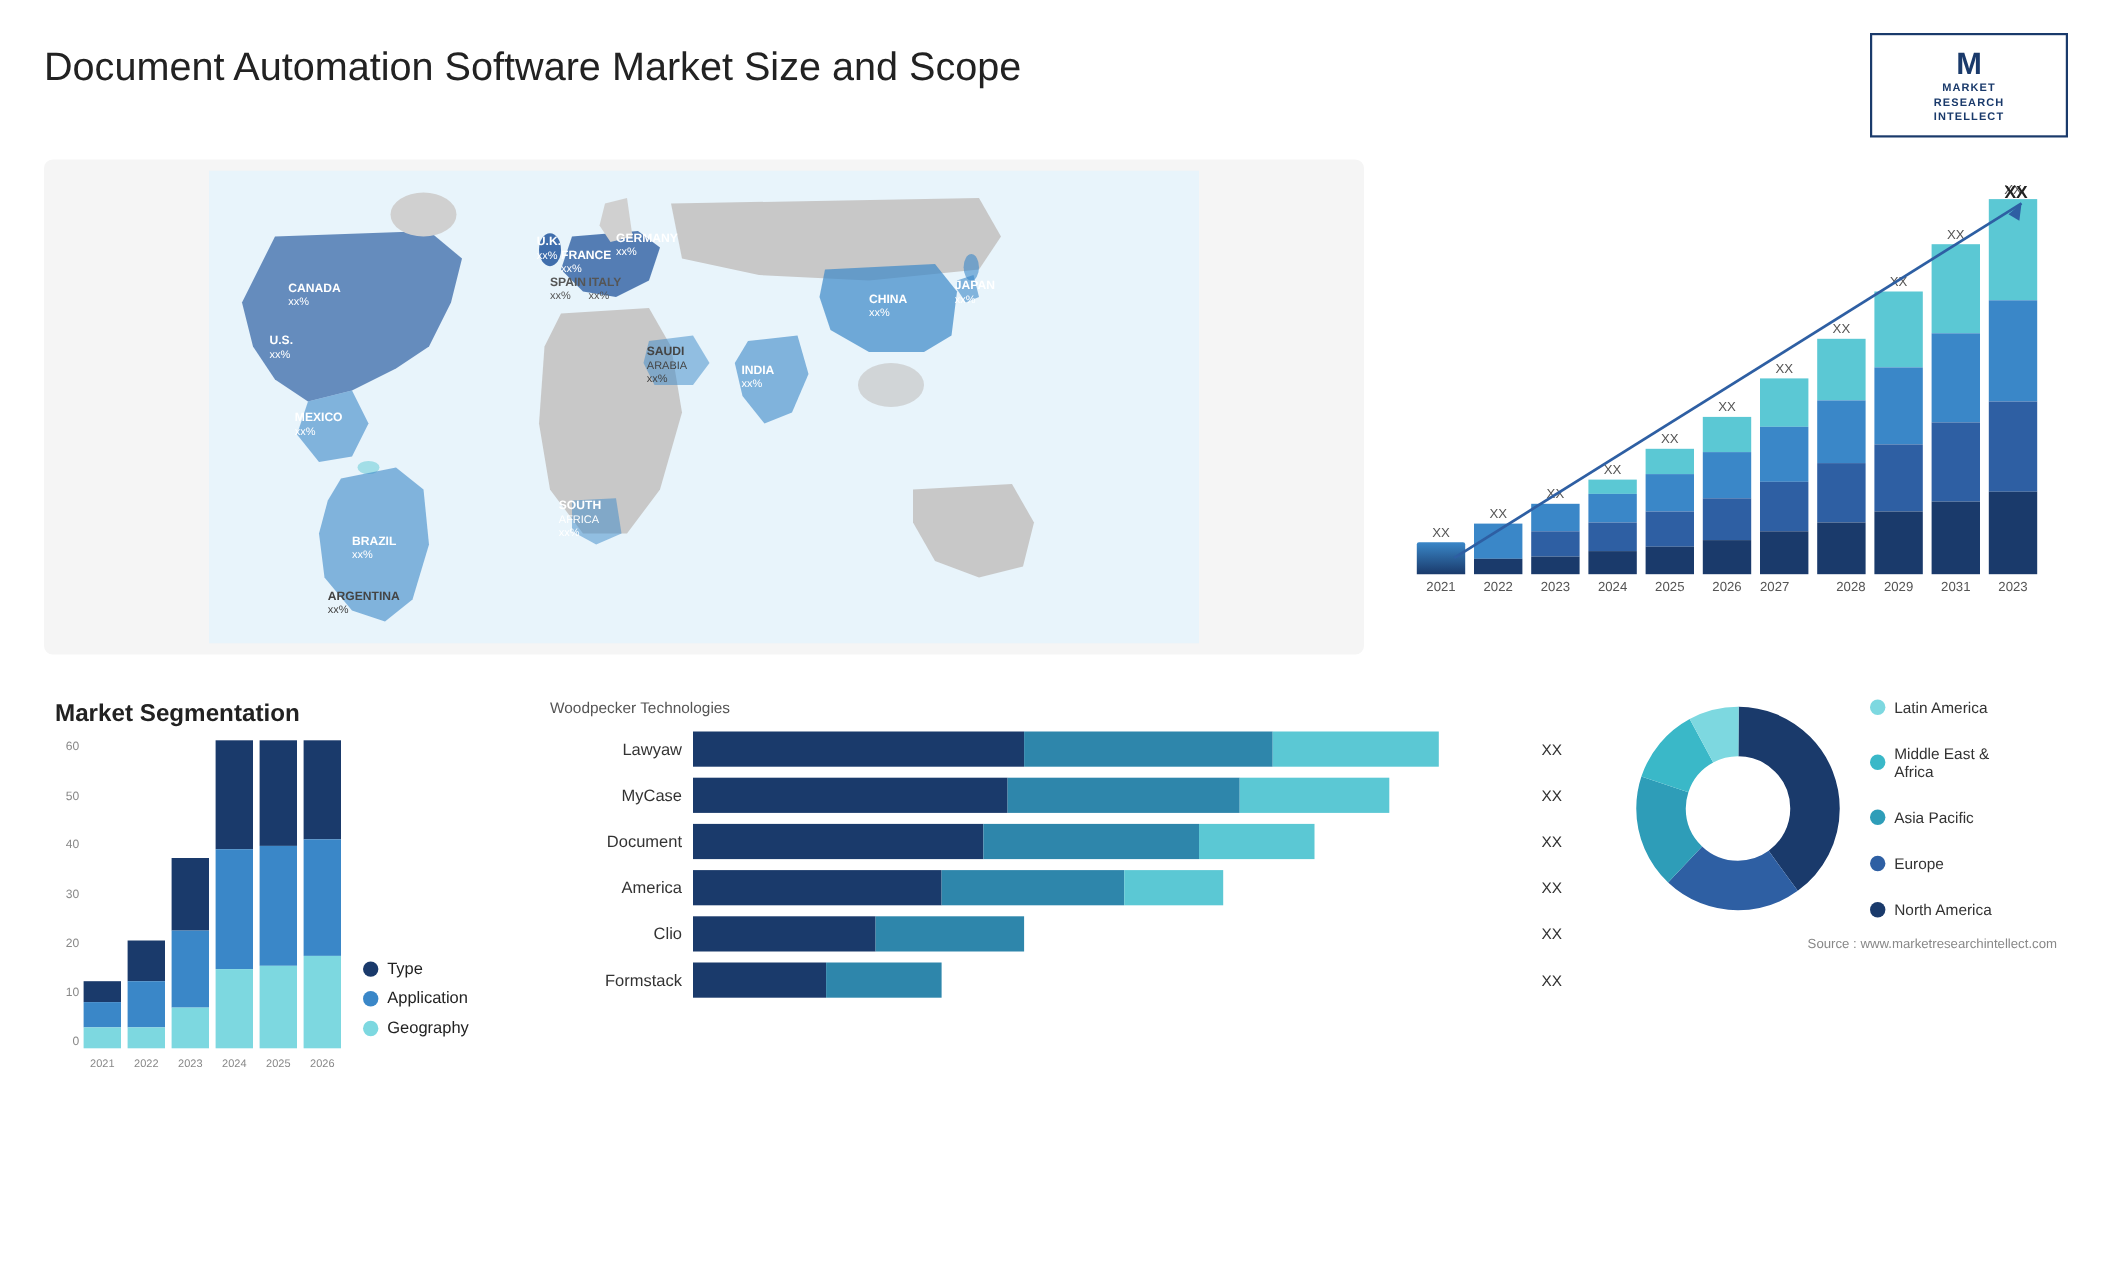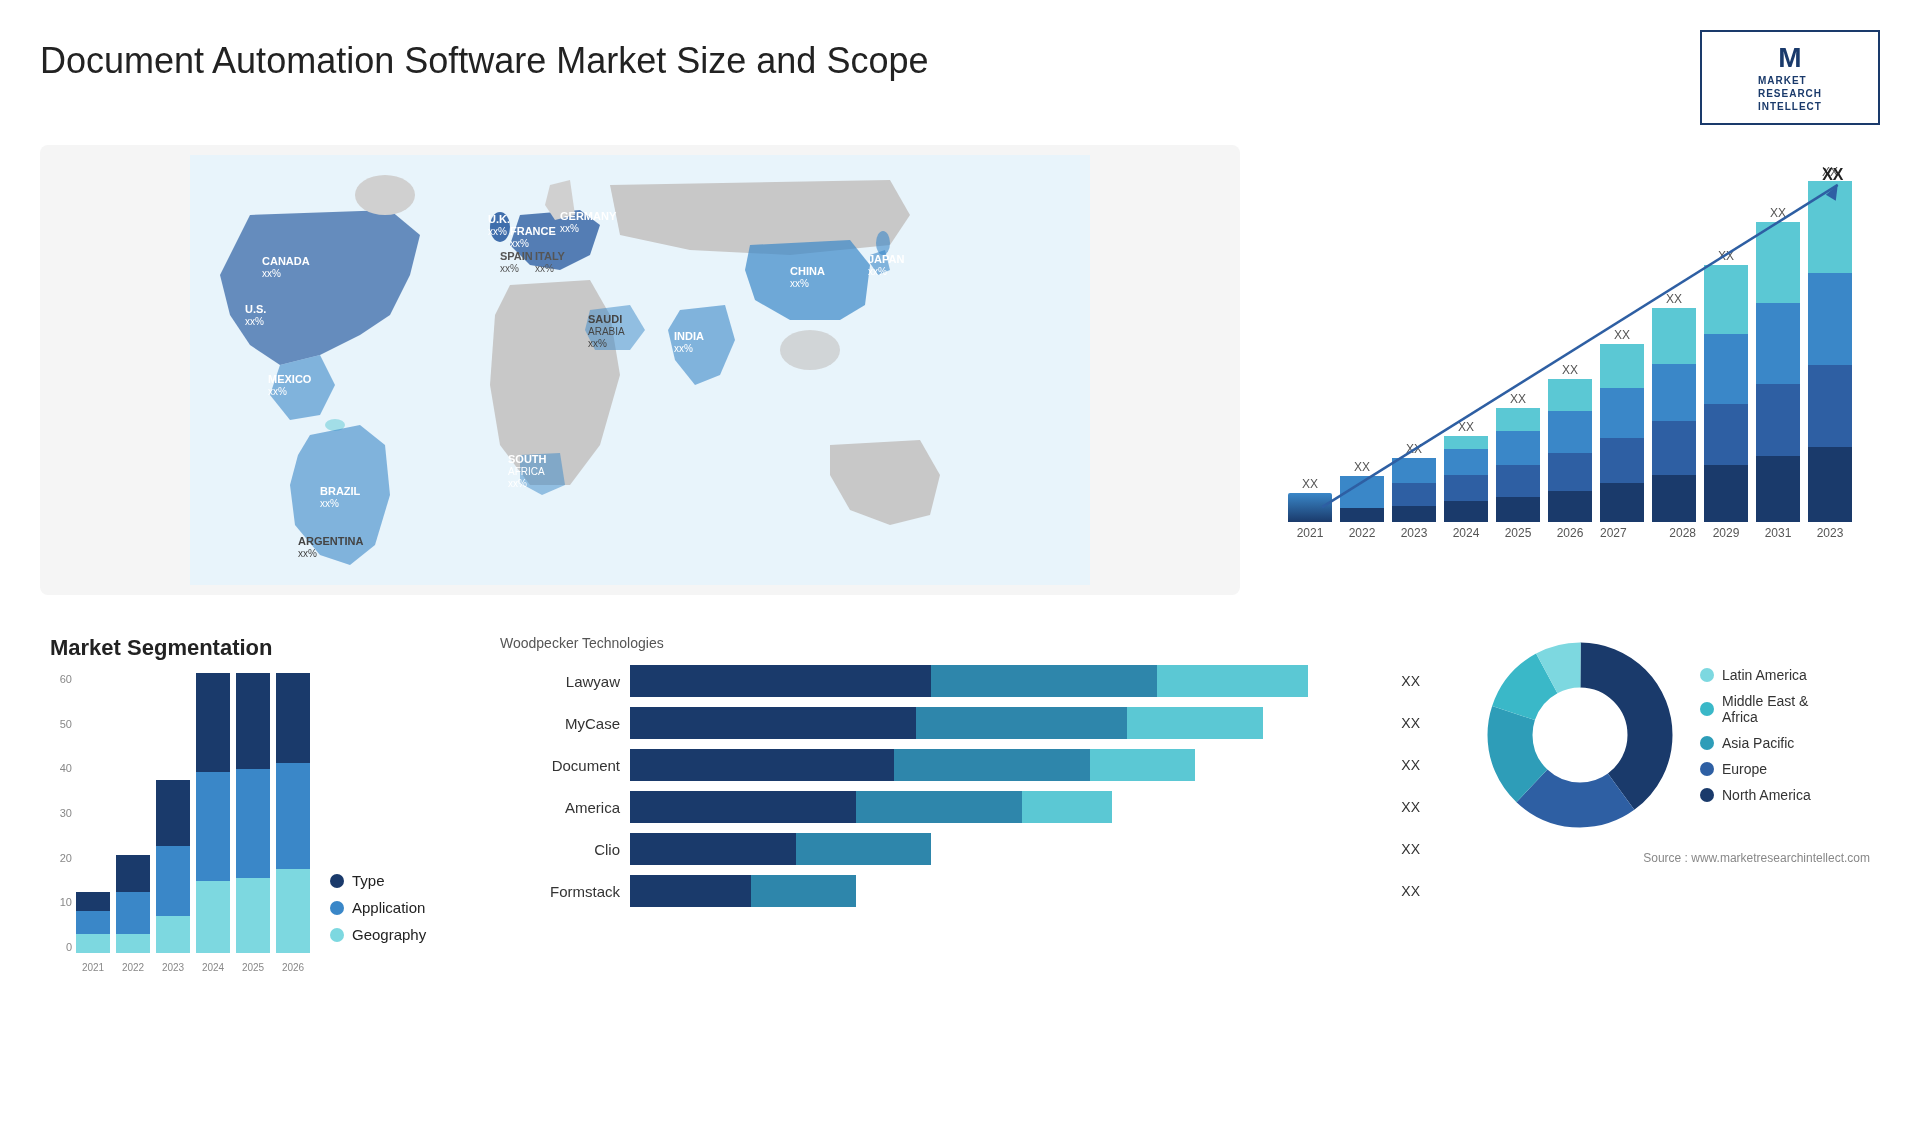--- a/index.html
+++ b/index.html
@@ -36,20 +36,21 @@
     }
     .logo-m {
       font-size: 28px;
       font-weight: 900;
       color: #1a3a6b;
     }
     .logo-text {
       font-size: 10px;
       font-weight: 700;
       color: #1a3a6b;
+      text-align: center;
       letter-spacing: 1px;
       line-height: 1.3;
     }
 
     
     .top-row {
       display: flex;
       gap: 20px;
       margin-bottom: 30px;
       height: 450px;
@@ -188,21 +189,21 @@
       align-items: center;
     }
     .donut-container {
       width: 200px;
       height: 200px;
       flex-shrink: 0;
     }
     .regional-legend {
       display: flex;
       flex-direction: column;
-      gap: 10px;
+      gap: 26px;
     }
     .reg-legend-item {
       display: flex;
       align-items: center;
       gap: 8px;
       font-size: 14px;
       color: #333;
     }
     .reg-dot {
       width: 14px;

